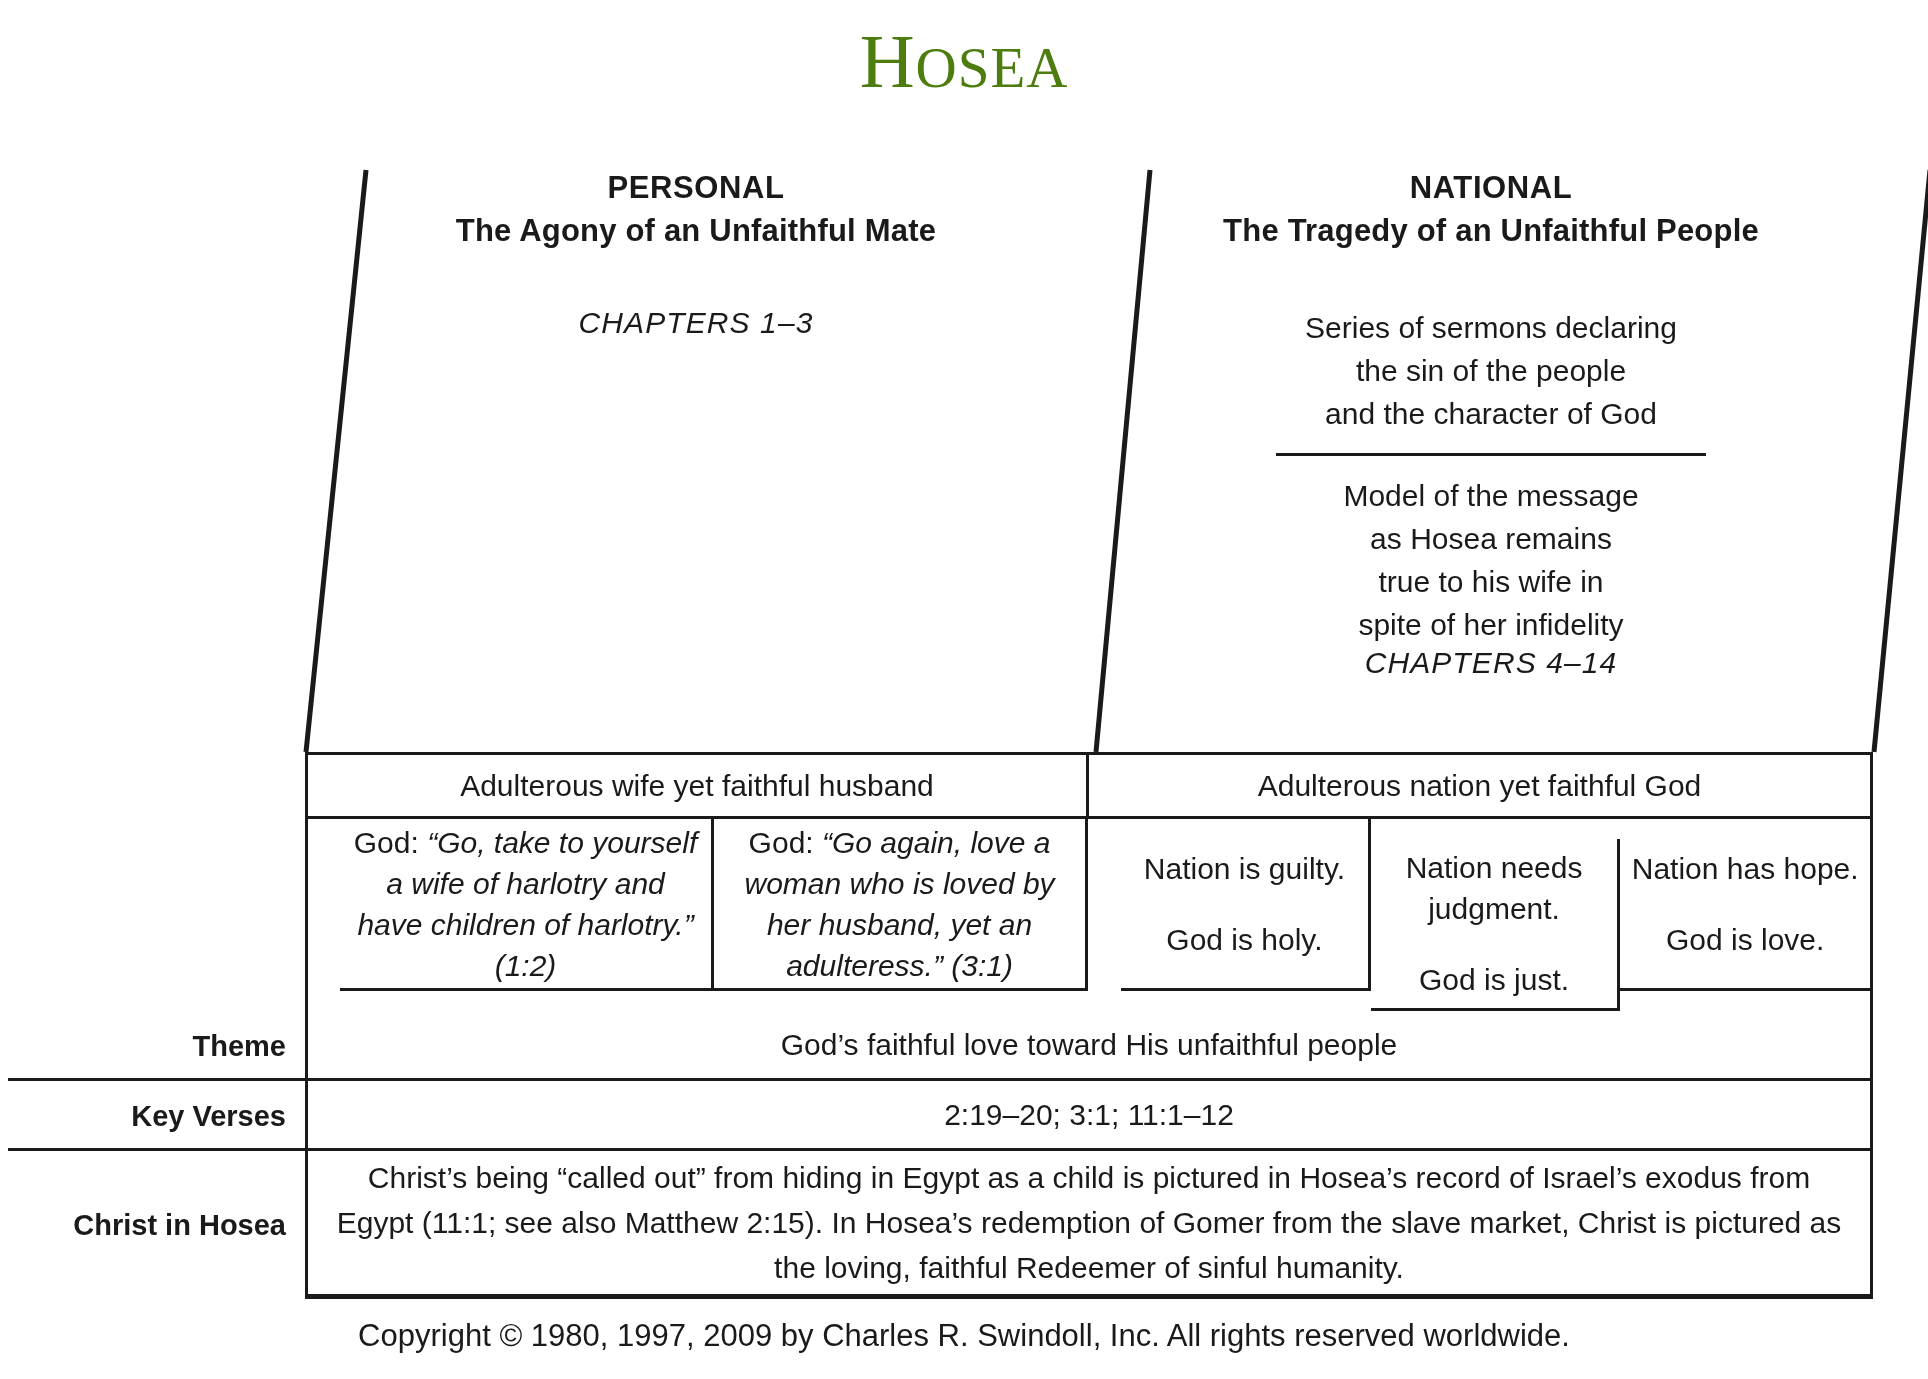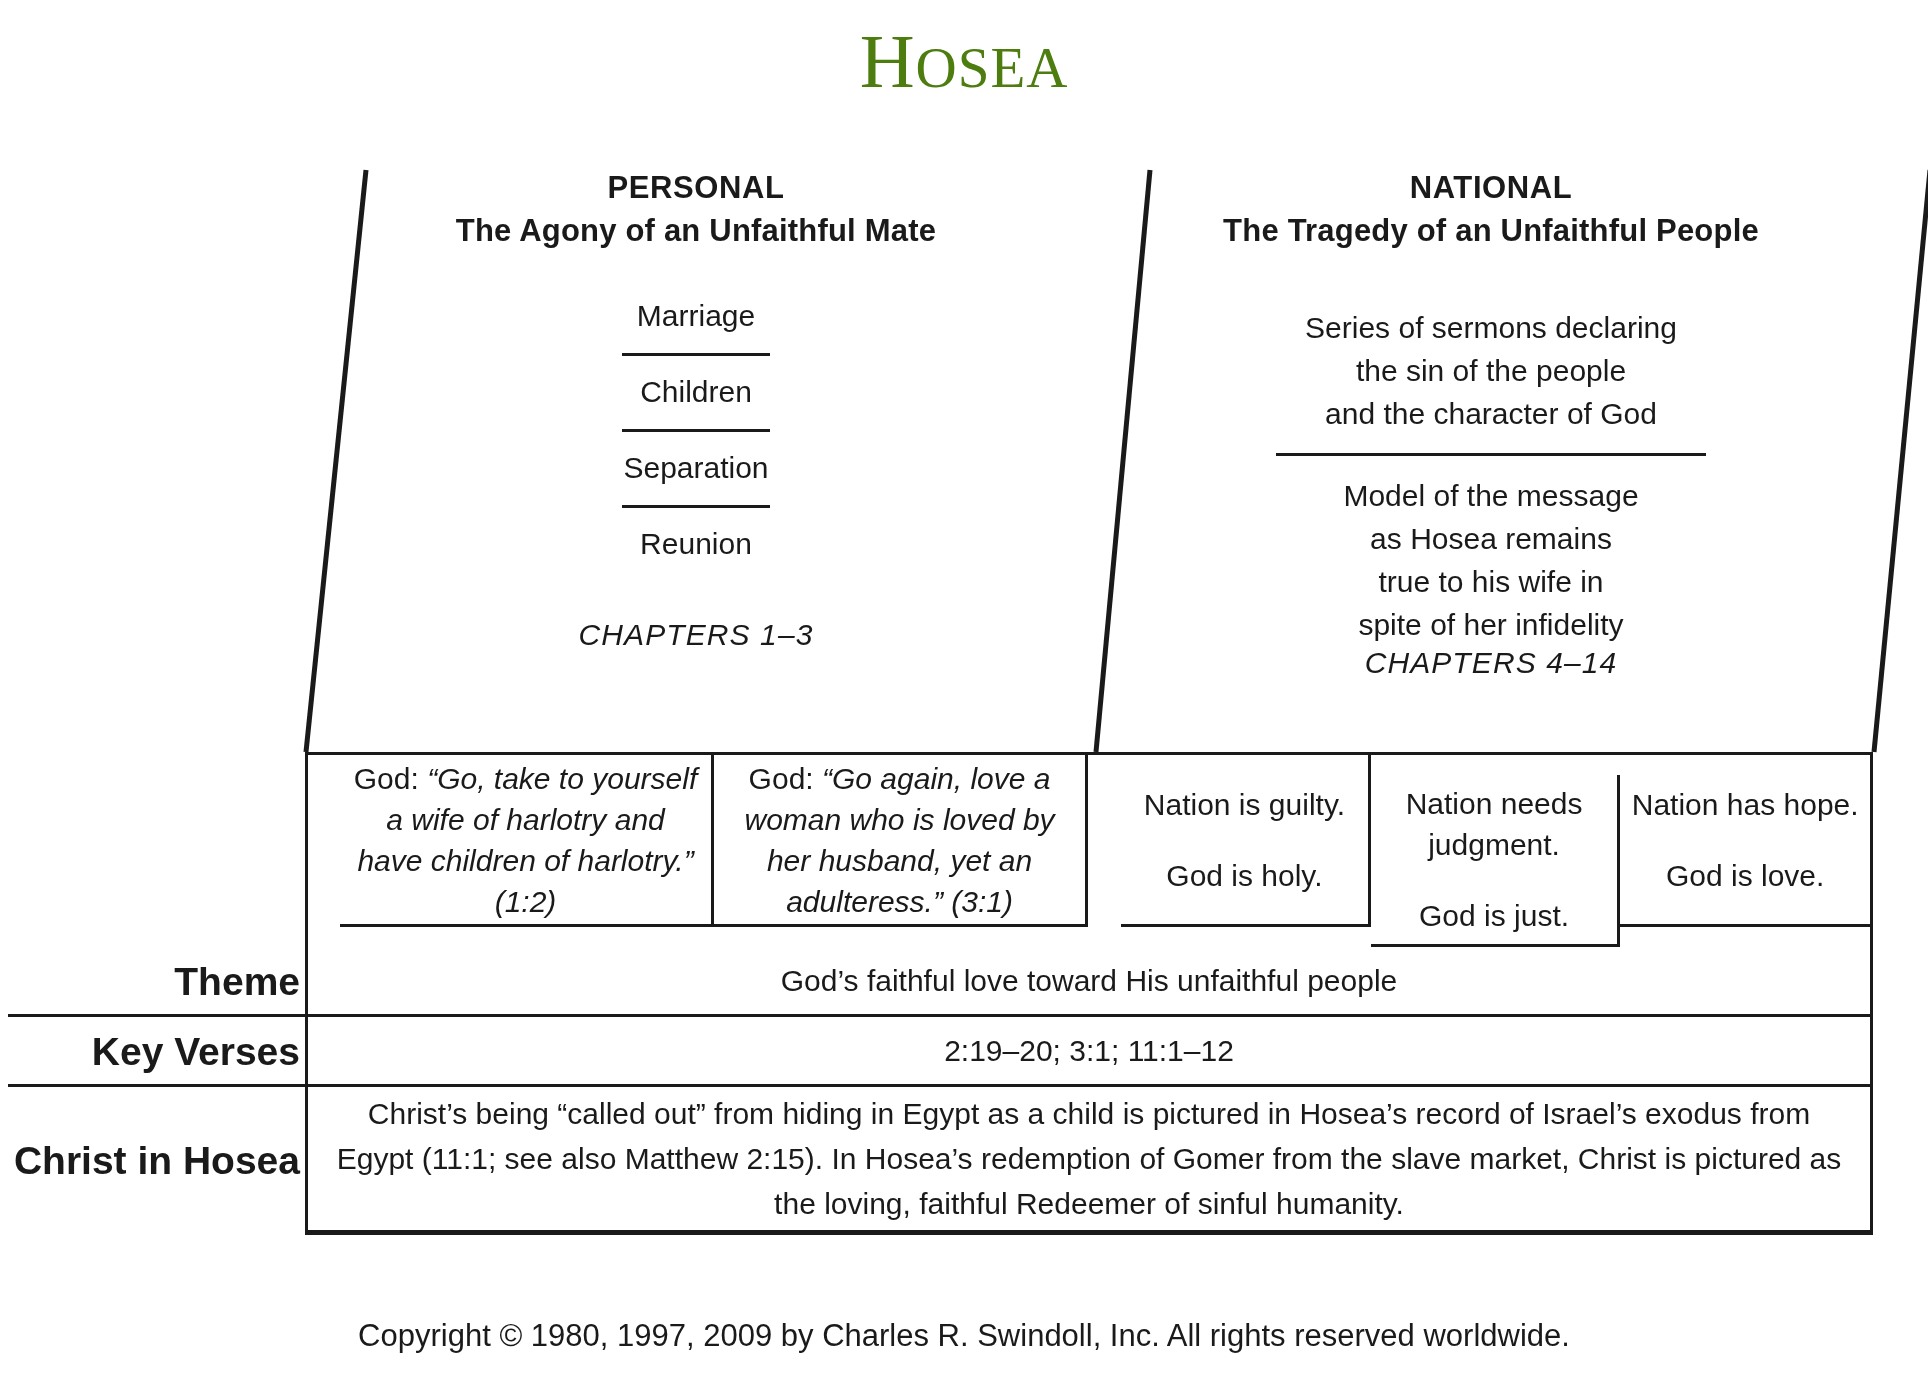--- a/index.html
+++ b/index.html
@@ -143,23 +143,23 @@
   .label-row { display: flex; position: relative; }
   .row-label {
     position: absolute;
     right: 100%;
     top: 0;
     height: 100%;
     width: 300px;
     display: flex;
     align-items: center;
     justify-content: flex-end;
-    padding-right: 8px;
+    padding-right: 22px;
     box-sizing: border-box;
-    font-size: 39px;
+    font-size: 29px;
     font-weight: bold;
   }
   #row-theme .tcell { width: 100%; height: 70px; }
   #row-keyverses .tcell { width: 100%; height: 70px; }
   #row-christ .tcell {
     width: 100%;
     height: 148px;
     line-height: 45px;
     padding: 4px 26px;
   }
@@ -196,29 +196,20 @@
 
   <line x1="1150" y1="170" x2="1096" y2="752" stroke="#1a1a1a" stroke-width="5"></line>
 
   <line x1="1930" y1="170" x2="1874" y2="752" stroke="#1a1a1a" stroke-width="5"></line>
 </svg>
 
 <div class="upper-col" id="col-personal">
   <div class="col-kicker">PERSONAL</div>
   <div class="col-heading">The Agony of an Unfaithful Mate</div>
 
-  <div class="stack-list">
-    <div class="stack-item">Marriage</div>
-    <div class="stack-rule"></div>
-    <div class="stack-item">Children</div>
-    <div class="stack-rule"></div>
-    <div class="stack-item">Separation</div>
-    <div class="stack-rule"></div>
-    <div class="stack-item">Reunion</div>
-  </div>
 
   <div class="chapters">CHAPTERS 1–3</div>
 </div>
 
 <div class="upper-col" id="col-national">
   <div class="col-kicker">NATIONAL</div>
   <div class="col-heading">The Tragedy of an Unfaithful People</div>
 
   <div class="para-block">
     <div>Series of sermons declaring</div>
@@ -233,20 +224,24 @@
     <div>as Hosea remains</div>
     <div>true to his wife in</div>
     <div>spite of her infidelity</div>
   </div>
 
   <div class="chapters">CHAPTERS 4–14</div>
 </div>
 
 <div id="lower-table">
 
+  <div class="trow" id="row-summary">
+    <div class="tcell vdiv" id="cell-summary-left">Adulterous wife yet faithful husband</div>
+    <div class="tcell" id="cell-summary-right">Adulterous nation yet faithful God</div>
+  </div>
 
   <div class="trow" id="row-quotes">
     <div class="tcell vdiv" id="cell-q1">
       <div>
         <span class="q-lead">God: </span><span>“Go, take to yourself a wife of harlotry and have children of harlotry.” (1:2)</span>
       </div>
     </div>
     <div class="tcell vdiv" id="cell-q2">
       <div>
         <span class="q-lead">God: </span><span>“Go again, love a woman who is loved by her husband, yet an adulteress.” (3:1)</span>

